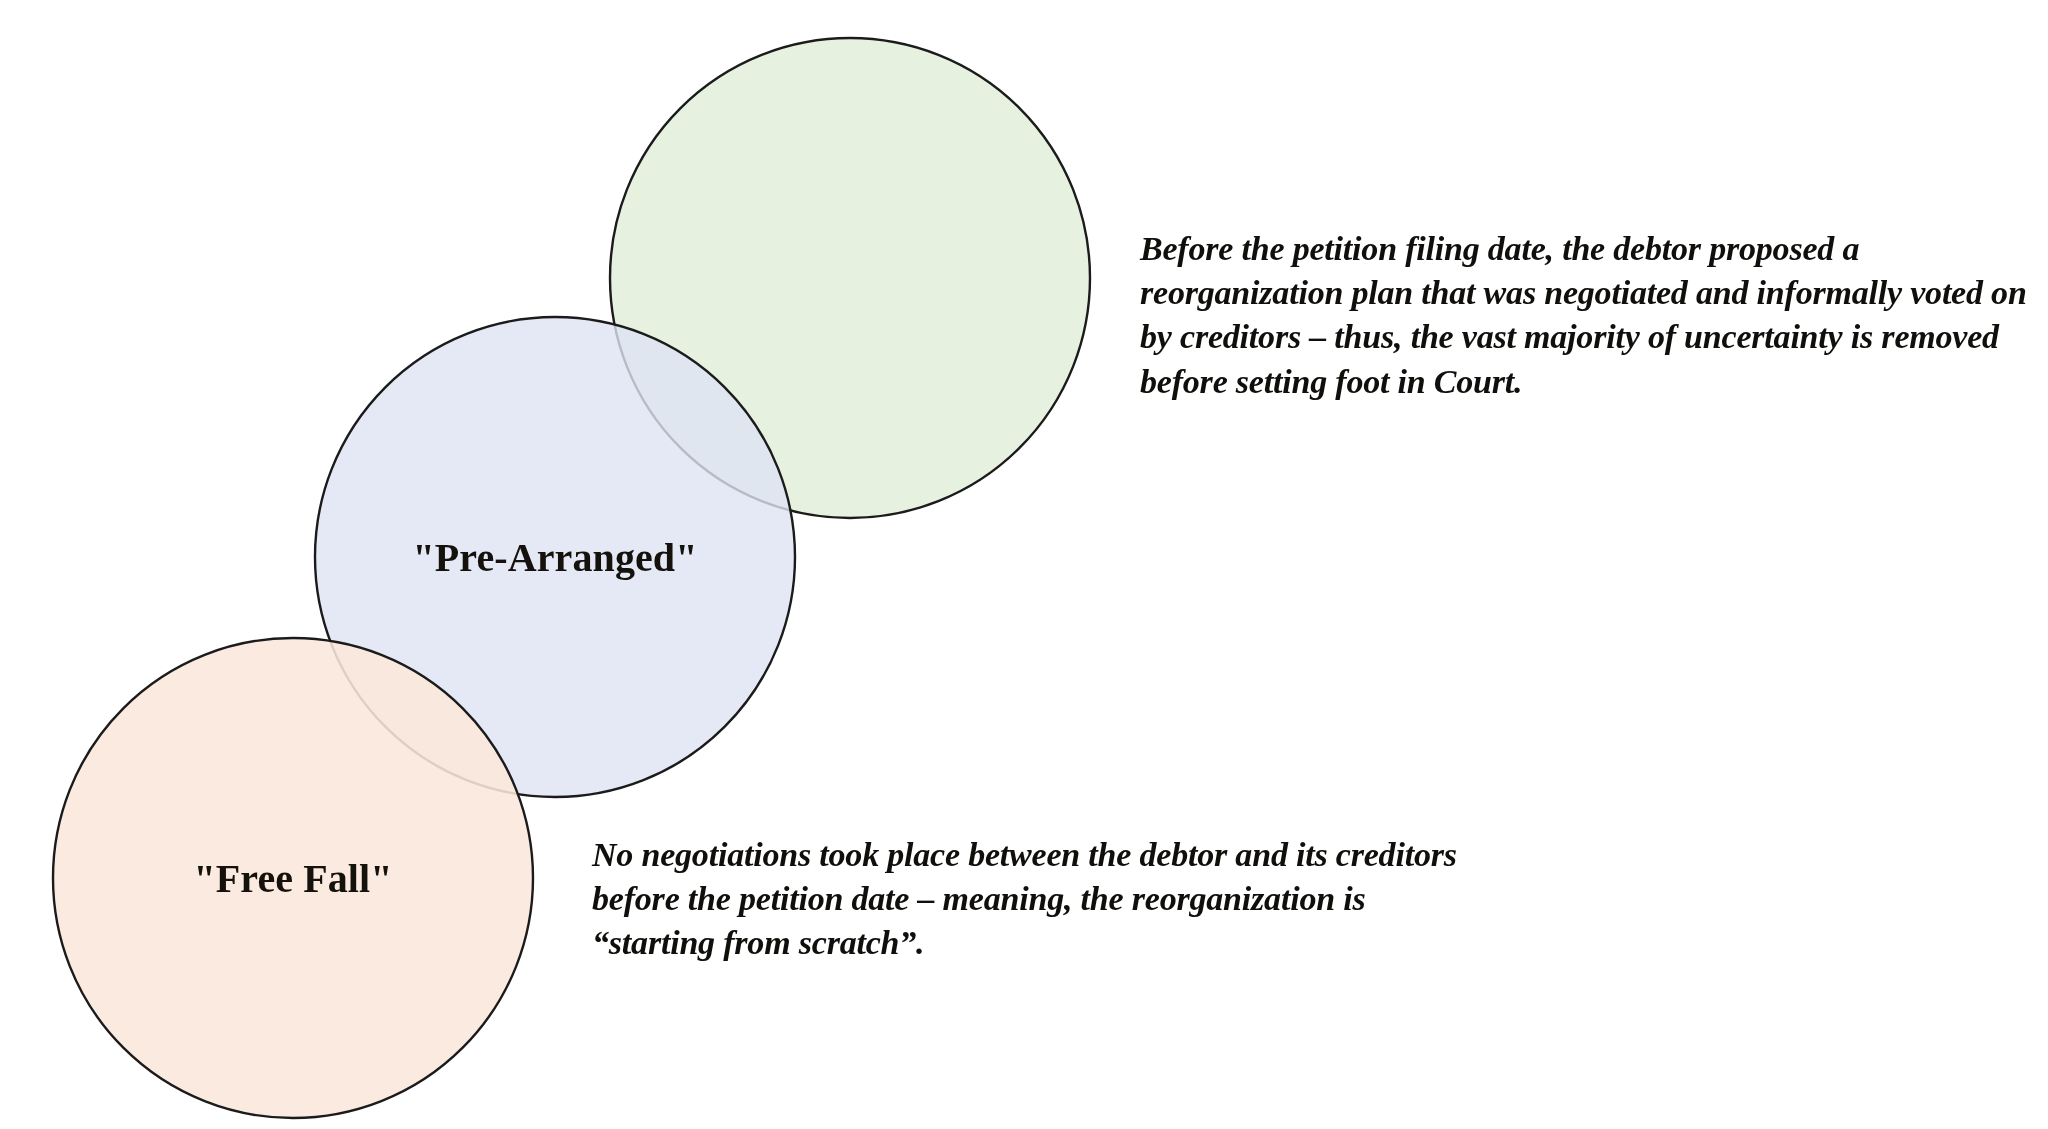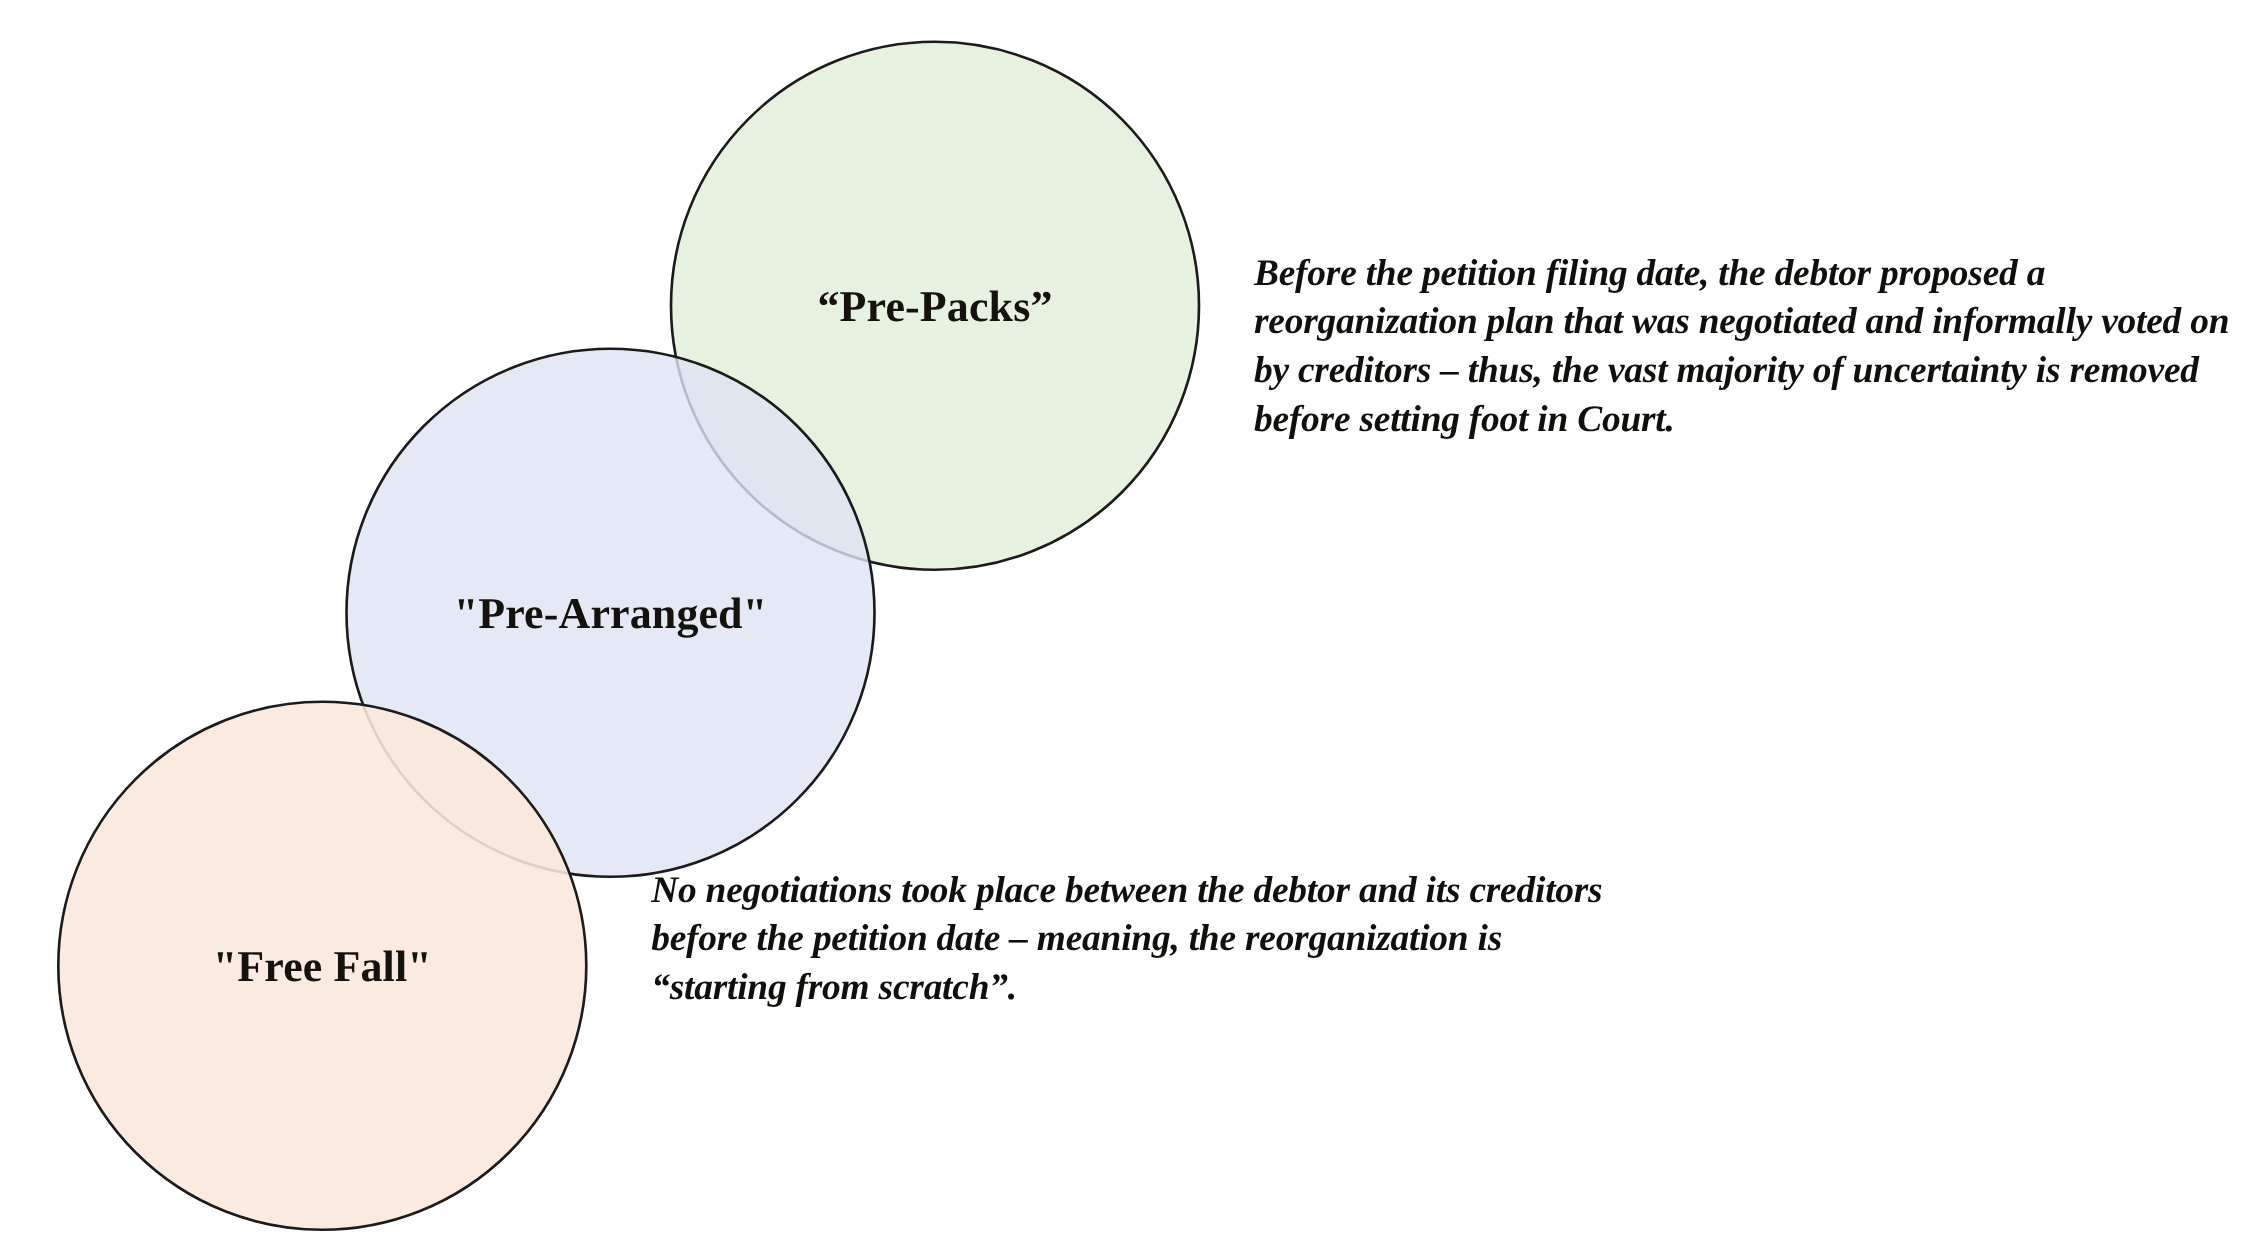--- a/index.html
+++ b/index.html
@@ -44,34 +44,33 @@
     font-family: "Liberation Serif", "DejaVu Serif", serif;
     font-weight: bold;
     font-style: italic;
     font-size: 34px;
     line-height: 1.30;
     letter-spacing: -0.2px;
     white-space: pre-line;
   }
   #desc-prepacks   { left: 1140px; top: 227px;  width: 920px; }
   #desc-prearranged{ left: 892px;  top: 527px;  width: 790px; }
-  #desc-freefall   { left: 592px;  top: 788px;  width: 900px; font-style: italic; }
+  #desc-freefall   { left: 592px;  top: 833px;  width: 900px; font-style: italic; }
 </style>
 </head>
 <body>
 
 <div id="canvas">
 
   <svg class="venn-svg" viewBox="0 0 2048 1129" aria-hidden="true">
     <circle cx="850" cy="278" r="240" fill="#e4efdc" fill-opacity="0.88" stroke="#1b1b1b" stroke-width="2.4"></circle>
     <circle cx="555" cy="557" r="240" fill="#dee3f2" fill-opacity="0.80" stroke="#1b1b1b" stroke-width="2.4"></circle>
     <circle cx="293" cy="878" r="240" fill="#fae7db" fill-opacity="0.88" stroke="#1b1b1b" stroke-width="2.4"></circle>
   </svg>
 
-  <div class="circle-label" style="left:850px; top:278px;">“Pre-Packs”</div>
 
   <div class="circle-label" style="left:555px; top:557px;">"Pre-Arranged"</div>
 
   <div class="circle-label" style="left:293px; top:878px;">"Free Fall"</div>
 
   <div class="desc" id="desc-prepacks">Before the petition filing date, the debtor proposed a reorganization plan that was negotiated and informally voted on by creditors – thus, the vast majority of uncertainty is removed before setting foot in Court.</div>
 
 
   <div class="desc" id="desc-freefall">No negotiations took place between the debtor and its creditors before the petition date – meaning, the reorganization is “starting from scratch”.</div>
 

